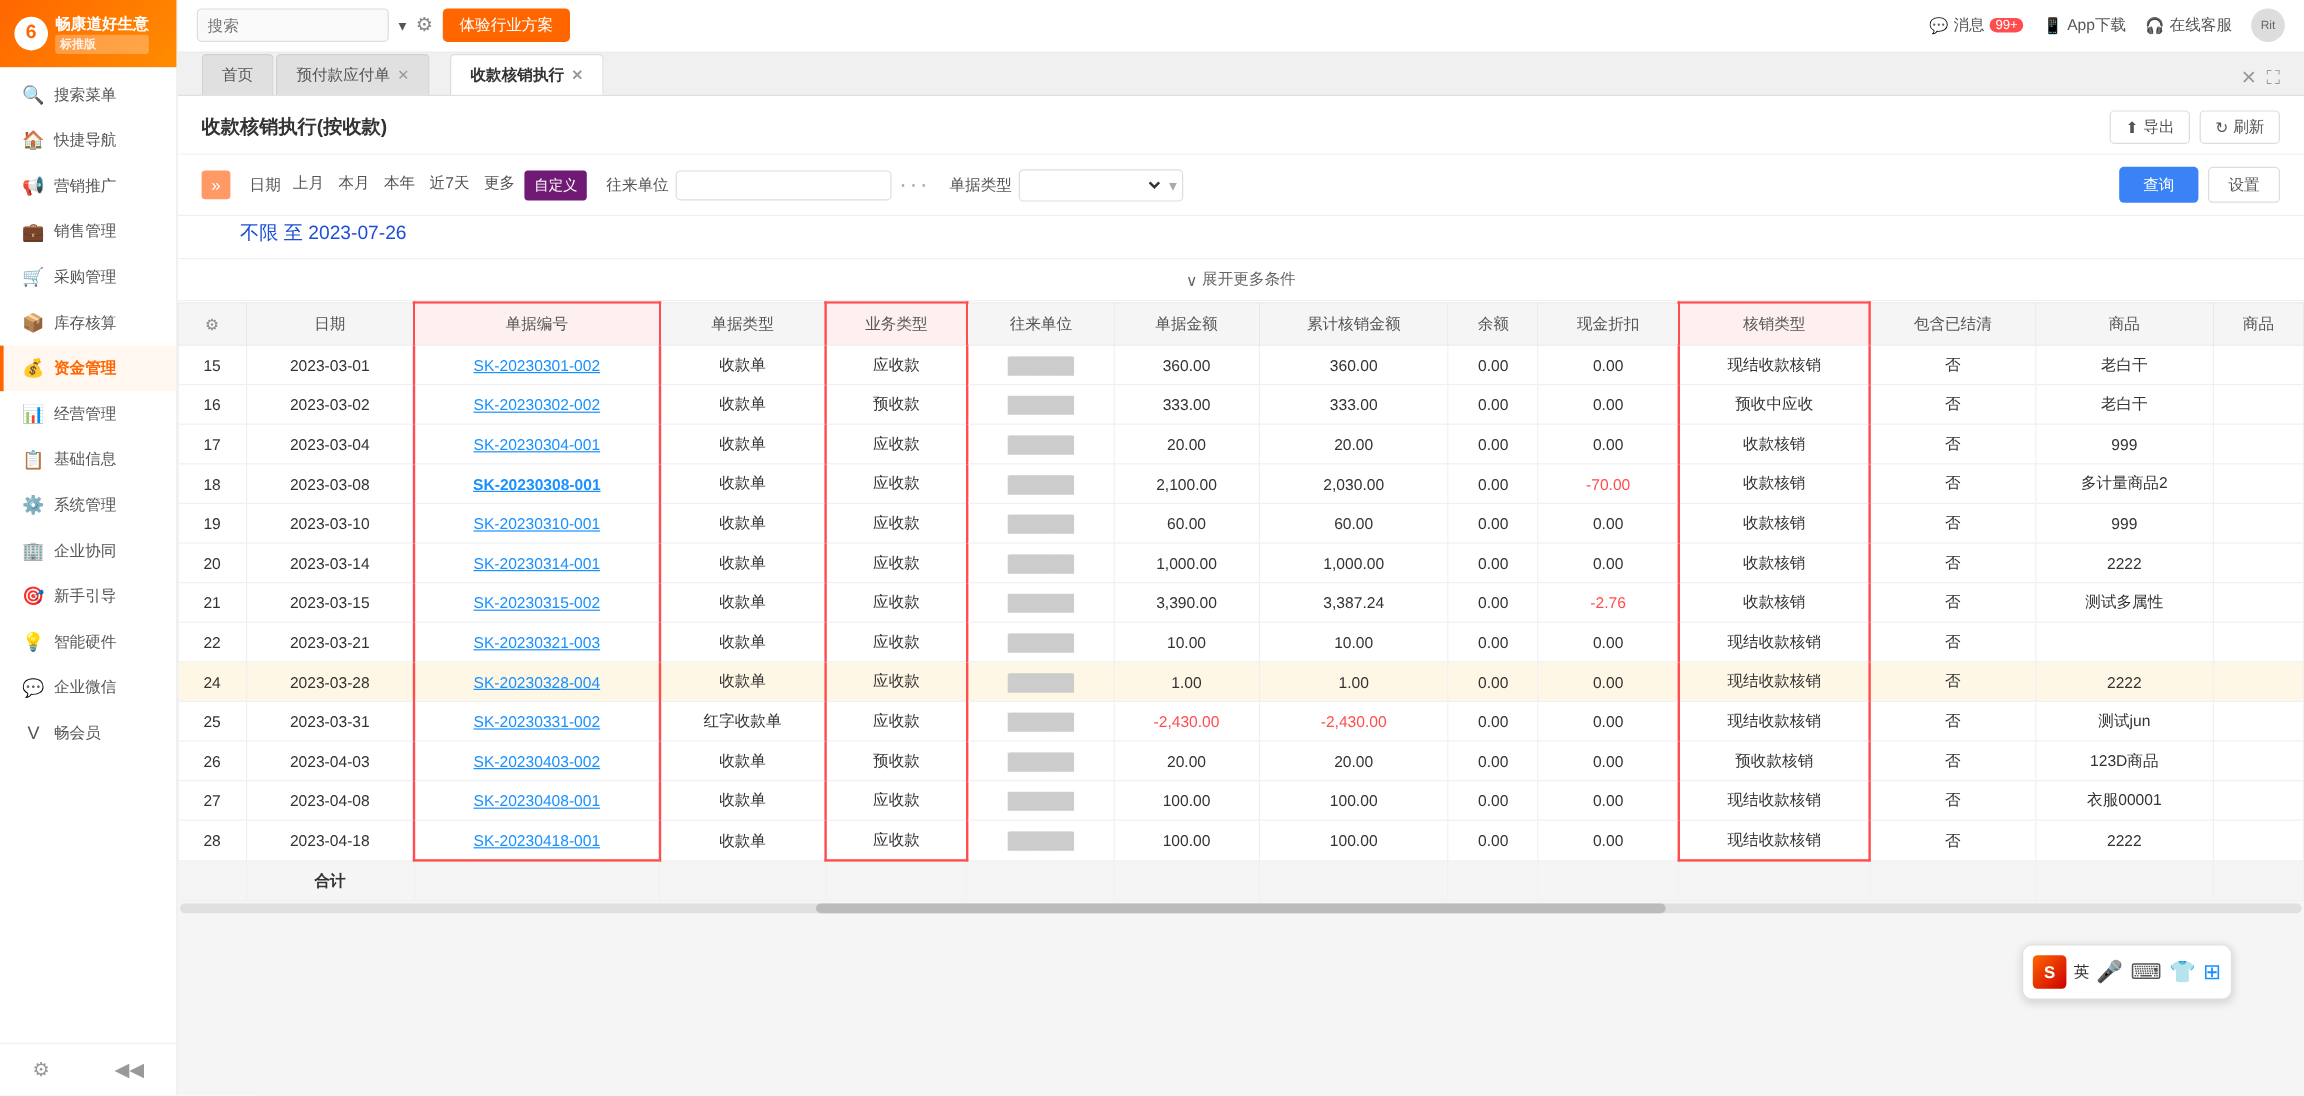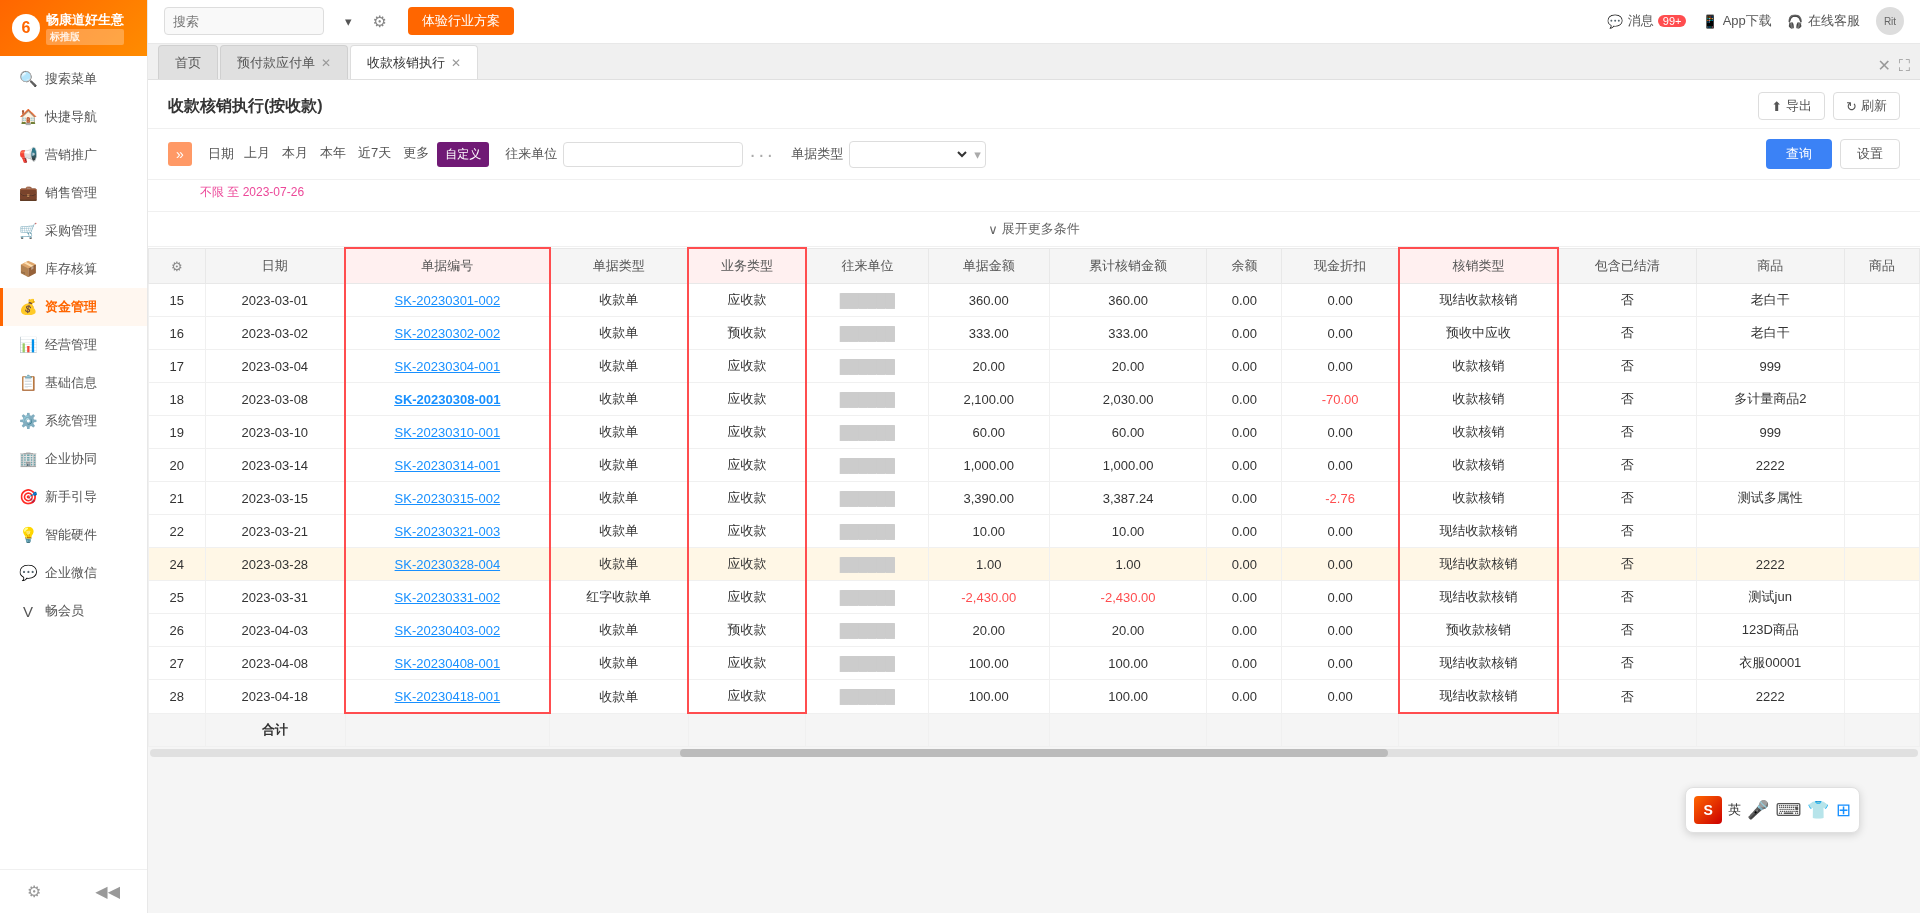--- a/index.html
+++ b/index.html
@@ -60,21 +60,21 @@
     .main { flex: 1; display: flex; flex-direction: column; overflow: hidden; }
 
     
     .topbar {
       height: 48px;
       background: #fff;
       border-bottom: 1px solid #e8e8e8;
       display: flex;
       align-items: center;
       padding: 0 16px;
-      gap: 21px;
+      gap: 8px;
     }
     .topbar-search {
       width: 160px;
       height: 28px;
       border: 1px solid #ddd;
       border-radius: 4px;
       padding: 0 8px;
       color: #999;
       background: #f9f9f9;
     }
@@ -115,21 +115,21 @@
       border-radius: 50%;
       overflow: hidden;
     }
 
     
     .tabs-bar {
       height: 40px;
       background: #f0f0f0;
       display: flex;
       align-items: flex-end;
-      padding: 0 10px;
+      padding: 0 20px;
       border-bottom: 1px solid #e0e0e0;
       gap: 2px;
     }
     .tab {
       height: 34px;
       padding: 0 16px;
       display: flex;
       align-items: center;
       gap: 6px;
       border-radius: 4px 4px 0 0;
@@ -137,21 +137,22 @@
       font-size: 13px;
       color: #555;
       background: #e0e0e0;
       border: 1px solid #d0d0d0;
       border-bottom: none;
     }
     .tab.active {
       background: #fff;
       color: #333;
       border-color: #ddd;
-      font-weight: 400;
+      font-weight: 700;
+      margin-left: 15px;
     }
     .tab-close { color: #999; font-size: 12px; cursor: pointer; }
     .tabs-right {
       margin-left: auto;
       display: flex;
       align-items: center;
       gap: 8px;
       padding-bottom: 4px;
     }
     .tabs-right-btn { color: #999; cursor: pointer; font-size: 16px; }
@@ -527,21 +528,21 @@
           <span class="filter-arrow">▾</span>
         </div>
       </div>
       <div style="margin-left:auto;display:flex;gap:8px;">
         <button class="btn-query">查询</button>
         <button class="btn-settings">设置</button>
       </div>
     </div>
 
     <div class="filter-second-row">
-      <span style="color:#ec4899;font-size:12px;">不限 至 2023-07-26</span>
+      <span style="color:#1d4ed8;font-size:16px;">不限 至 2023-07-26</span>
     </div>
 
     <div class="expand-more-row">
       <div class="filter-expand">
         <span>∨</span>
         <span>展开更多条件</span>
       </div>
     </div>
 
     <div class="table-area">

